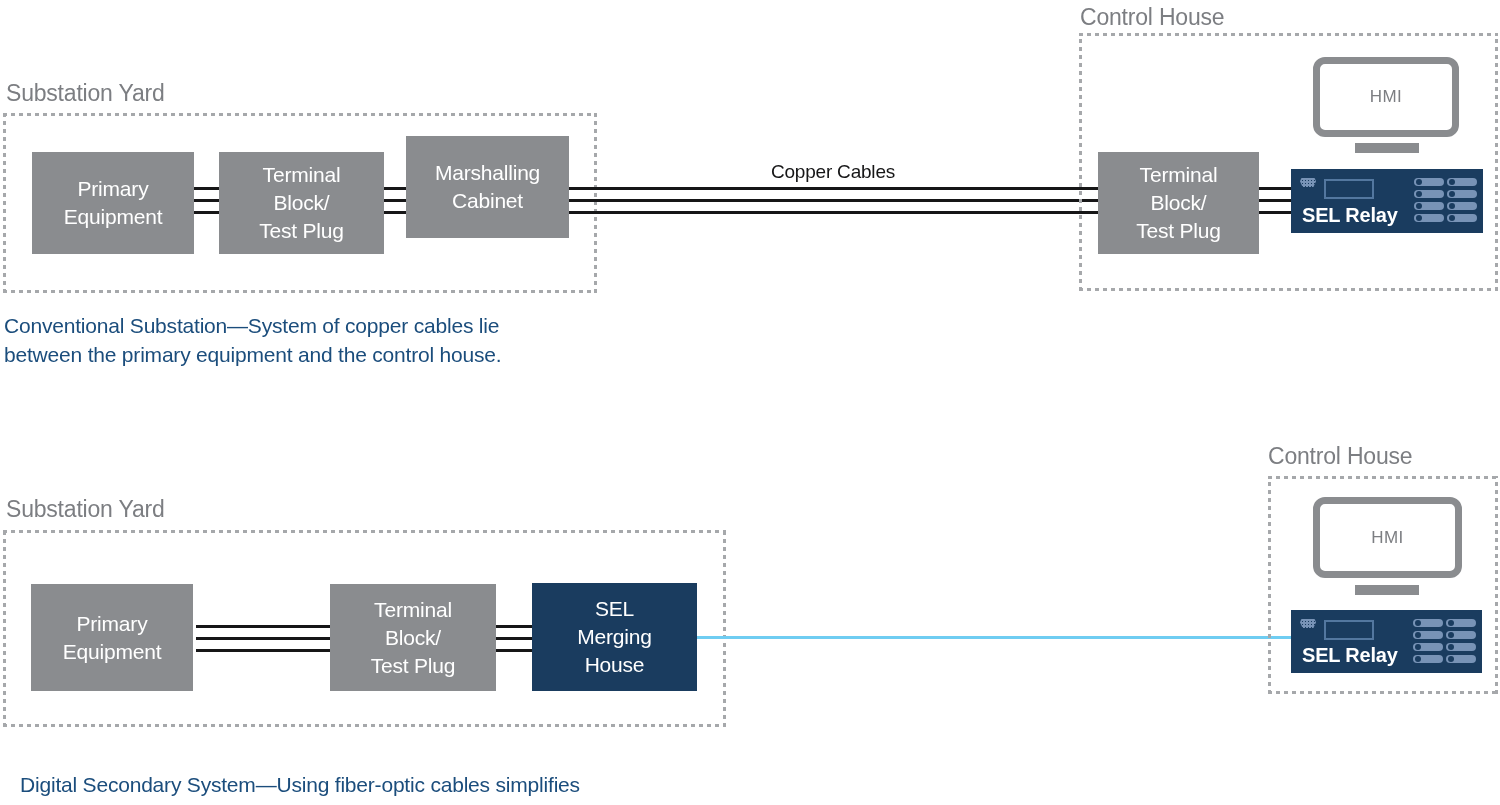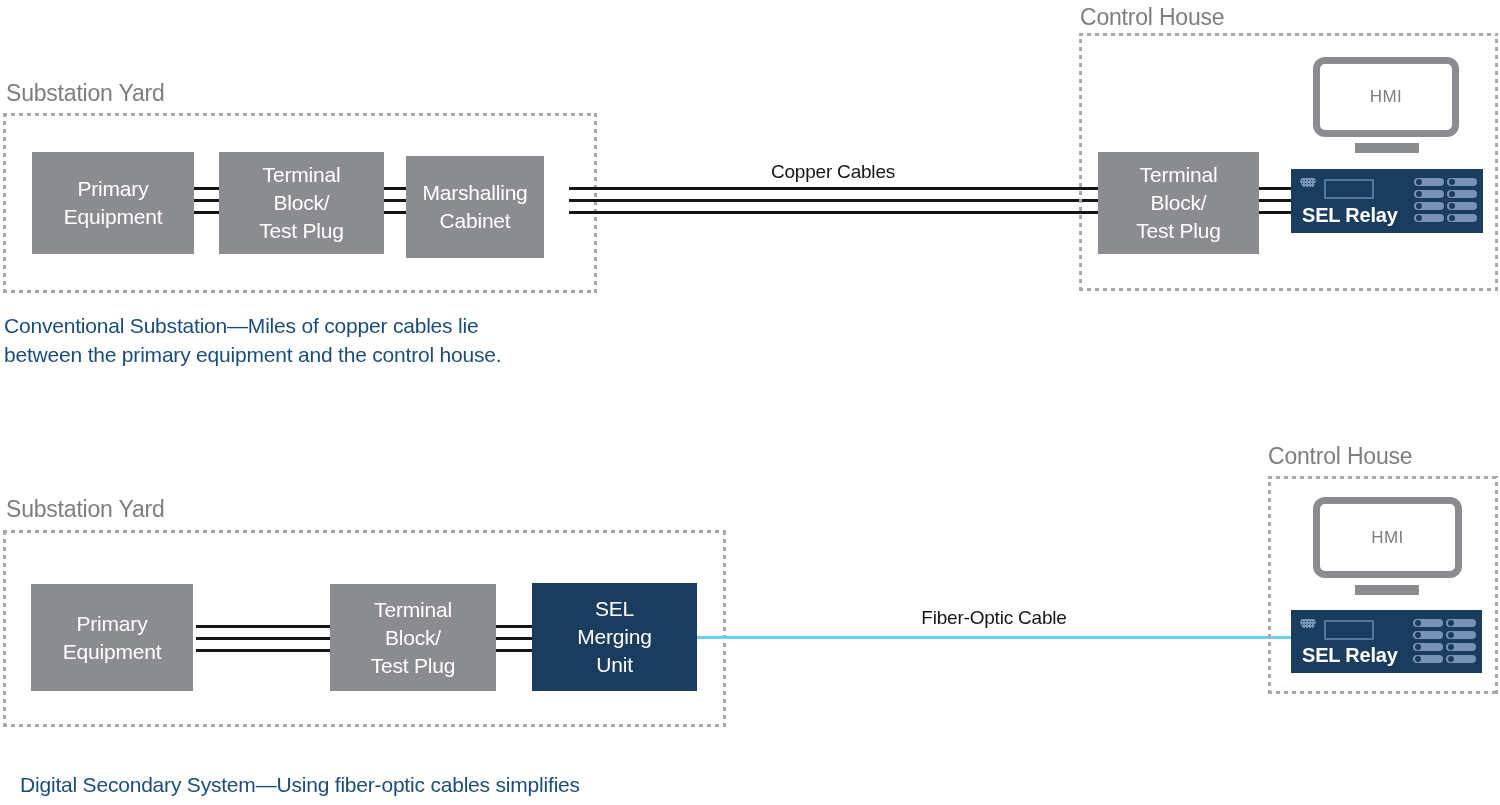--- a/index.html
+++ b/index.html
@@ -140,21 +140,21 @@
   <div class="graybox" style="left:219px;top:152px;width:165px;height:102px;">Terminal
 Block/
 Test Plug</div>
 
   <div class="cables3" style="left:384px;top:187px;width:22px;">
       <i></i>
       <i></i>
       <i></i>
     </div>
 
-  <div class="graybox" style="left:406px;top:156px;width:138px;height:102px;">Marshalling
+  <div class="graybox" style="left:406px;top:136px;width:163px;height:102px;">Marshalling
 Cabinet</div>
 
   <div class="cablelabel" style="left:733px;top:160px;width:200px;">Copper Cables</div>
 
   <div class="cables3" style="left:569px;top:187px;width:529px;">
       <i></i>
       <i></i>
       <i></i>
     </div>
 
@@ -186,21 +186,21 @@
       <i class="led"></i>
       <i class="led"></i>
       <i class="led"></i>
       <i class="led"></i>
       <i class="led"></i>
       <i class="led"></i>
       <i class="led"></i>
     </span>
   </div>
 
-  <div class="caption" style="left:4px;top:311px;width:700px;">Conventional Substation—Miles of copper cables lie
+  <div class="caption" style="left:4px;top:311px;width:700px;">Conventional Substation—System of copper cables lie
 between the primary equipment and the control house.</div>
 
   <div class="sectionlabel" style="left:6px;top:496px;">Substation Yard</div>
 
   <div class="dashedbox" style="left:3px;top:530px;width:723px;height:197px;"></div>
 
   <div class="graybox" style="left:31px;top:584px;width:162px;height:107px;">Primary
 Equipment</div>
 
 
@@ -215,23 +215,22 @@
 Test Plug</div>
 
   <div class="cables3" style="left:496px;top:625px;width:36px;">
       <i></i>
       <i></i>
       <i></i>
     </div>
 
   <div class="navybox" style="left:532px;top:583px;width:165px;height:108px;">SEL
 Merging
-Unit</div>
-
-  <div class="cablelabel" style="left:844px;top:606px;width:300px;">Fiber-Optic Cable</div>
+House</div>
+
 
   <div class="fiberline" style="left:697px;top:636px;width:594px;"></div>
 
   <div class="sectionlabel" style="left:1268px;top:443px;">Control House</div>
 
   <div class="dashedbox" style="left:1268px;top:476px;width:230px;height:218px;"></div>
 
   <div class="monitor" style="left:1313px;top:497px;width:149px;height:81px;">
     <span class="mtext">HMI</span>
   </div>

